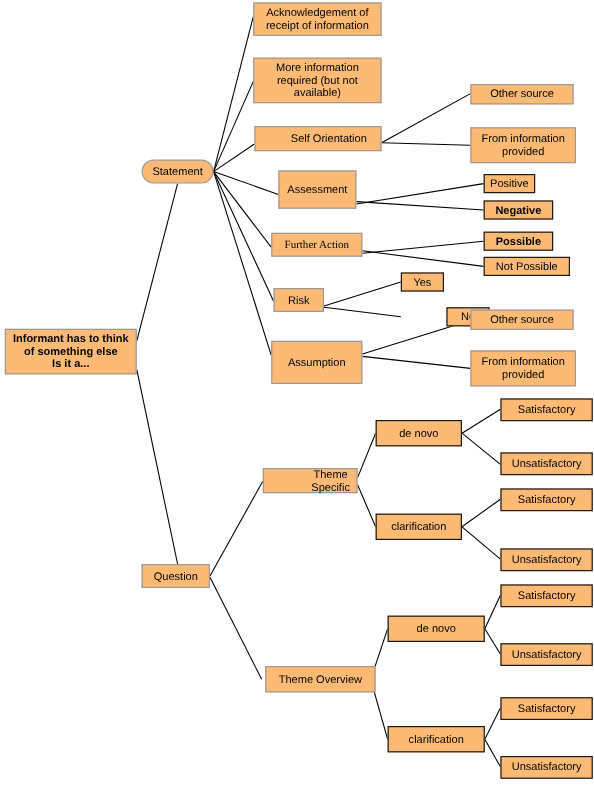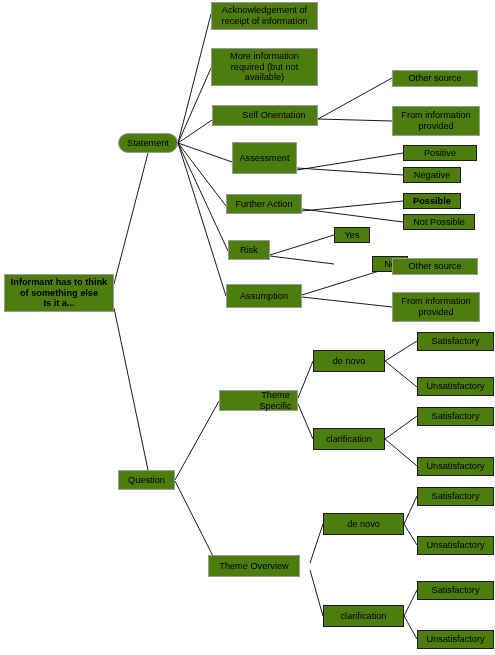--- a/index.html
+++ b/index.html
@@ -18,21 +18,21 @@
   svg#edges {
     position: absolute;
     left: 0;
     top: 0;
     width: 495px;
     height: 655px;
   }
   .node {
     position: absolute;
     box-sizing: border-box;
-    background: #4d7c0f;
+    background: #fdba74;
     display: flex;
     align-items: center;
     justify-content: center;
     text-align: center;
     line-height: 1.15;
     color: #000000;
     font-size: 9.2px;
     padding: 0 2px;
     z-index: 2;
   }
@@ -103,45 +103,45 @@
       <div class="node thin" style="left: 392px; top: 70px; width: 86px; height: 17px;">
         <span class="label">Other source</span>
       </div>
       <div class="node thin" style="left: 392px; top: 106px; width: 88px; height: 30px;">
         <span class="label">From information
 provided</span>
       </div>
       <div class="node thin" style="left: 232px; top: 142px; width: 65px; height: 32px;">
         <span class="label">Assessment</span>
       </div>
-      <div class="node thick" style="left: 403px; top: 145px; width: 74px; height: 16px;">
+      <div class="node thick" style="left: 403px; top: 145px; width: 43px; height: 16px;">
         <span class="label">Positive</span>
       </div>
-      <div class="node thick" style="left: 403px; top: 167px; width: 58px; height: 16px;">
+      <div class="node thick" style="left: 403px; top: 167px; width: 58px; height: 16px; font-weight: bold;">
         <span class="label">Negative</span>
       </div>
-      <div class="node thin" style="left: 226px; top: 194px; width: 76px; height: 20px;">
+      <div class="node thin" style="left: 226px; top: 194px; width: 76px; height: 20px; font-family: Liberation Serif, serif;">
         <span class="label">Further Action</span>
       </div>
       <div class="node thick" style="left: 403px; top: 193px; width: 58px; height: 16px; font-weight: bold;">
         <span class="label">Possible</span>
       </div>
       <div class="node thick" style="left: 403px; top: 214px; width: 72px; height: 16px;">
         <span class="label">Not Possible</span>
       </div>
       <div class="node thin" style="left: 228px; top: 240px; width: 42px; height: 20px;">
         <span class="label">Risk</span>
       </div>
       <div class="node thick" style="left: 334px; top: 227px; width: 36px; height: 16px;">
         <span class="label">Yes</span>
       </div>
       <div class="node thick" style="left: 334px; top: 256px; width: 36px; height: 16px; margin-left: 38px;">
         <span class="label">No</span>
       </div>
-      <div class="node thin" style="left: 226px; top: 284px; width: 76px; height: 24px; justify-content: center;">
+      <div class="node thin" style="left: 226px; top: 284px; width: 76px; height: 36px; justify-content: center;">
         <span class="label">Assumption</span>
       </div>
       <div class="node thin" style="left: 392px; top: 258px; width: 86px; height: 17px;">
         <span class="label">Other source</span>
       </div>
       <div class="node thin" style="left: 392px; top: 292px; width: 88px; height: 30px;">
         <span class="label">From information
 provided</span>
       </div>
       <div class="node thin" style="left: 118px; top: 470px; width: 57px; height: 20px;">
@@ -161,21 +161,21 @@
       </div>
       <div class="node thick" style="left: 313px; top: 428px; width: 72px; height: 22px;">
         <span class="label">clarification</span>
       </div>
       <div class="node thick" style="left: 417px; top: 407px; width: 77px; height: 19px;">
         <span class="label">Satisfactory</span>
       </div>
       <div class="node thick" style="left: 417px; top: 457px; width: 77px; height: 19px;">
         <span class="label">Unsatisfactory</span>
       </div>
-      <div class="node thin" style="left: 208px; top: 555px; width: 92px; height: 22px;">
+      <div class="node thin" style="left: 221px; top: 555px; width: 92px; height: 22px;">
         <span class="label">Theme Overview</span>
       </div>
       <div class="node thick" style="left: 323px; top: 513px; width: 81px; height: 22px;">
         <span class="label">de novo</span>
       </div>
       <div class="node thick" style="left: 417px; top: 487px; width: 77px; height: 19px;">
         <span class="label">Satisfactory</span>
       </div>
       <div class="node thick" style="left: 417px; top: 536px; width: 77px; height: 19px;">
         <span class="label">Unsatisfactory</span>

